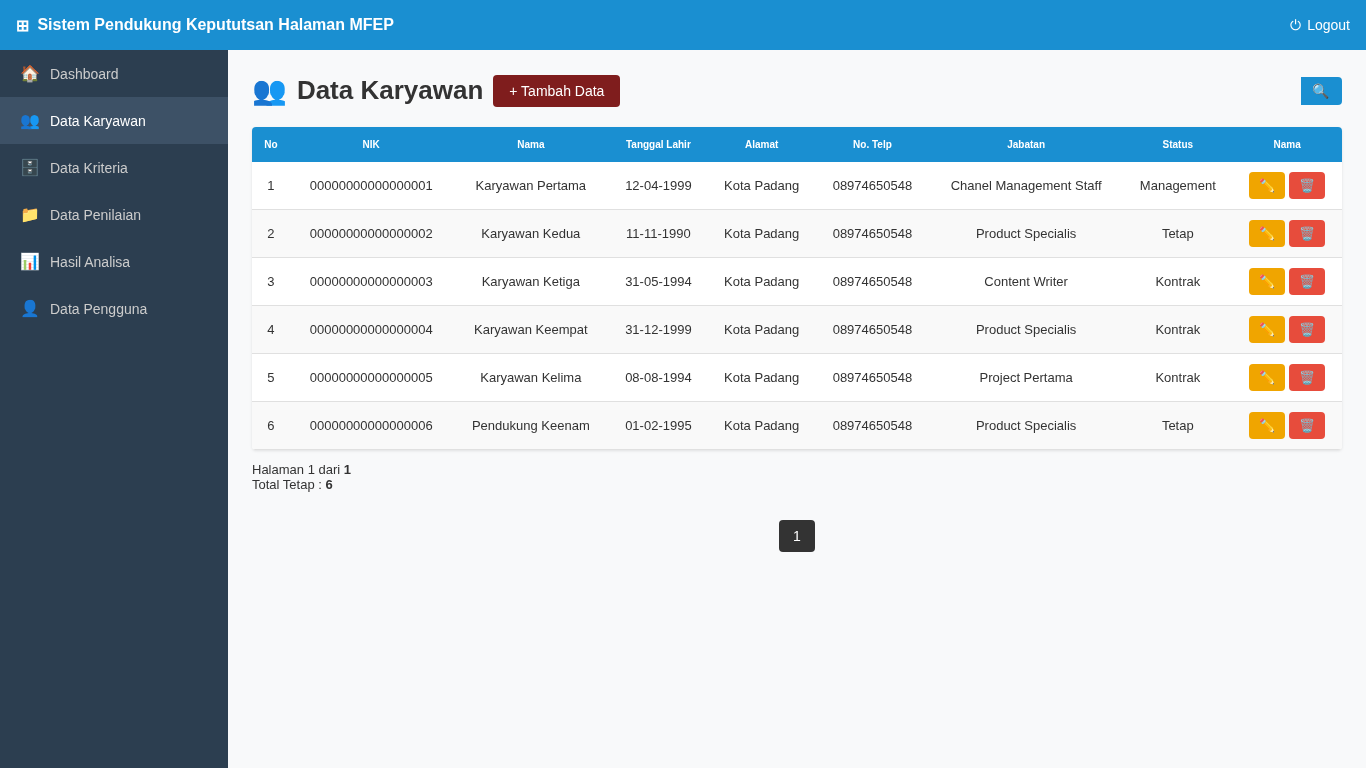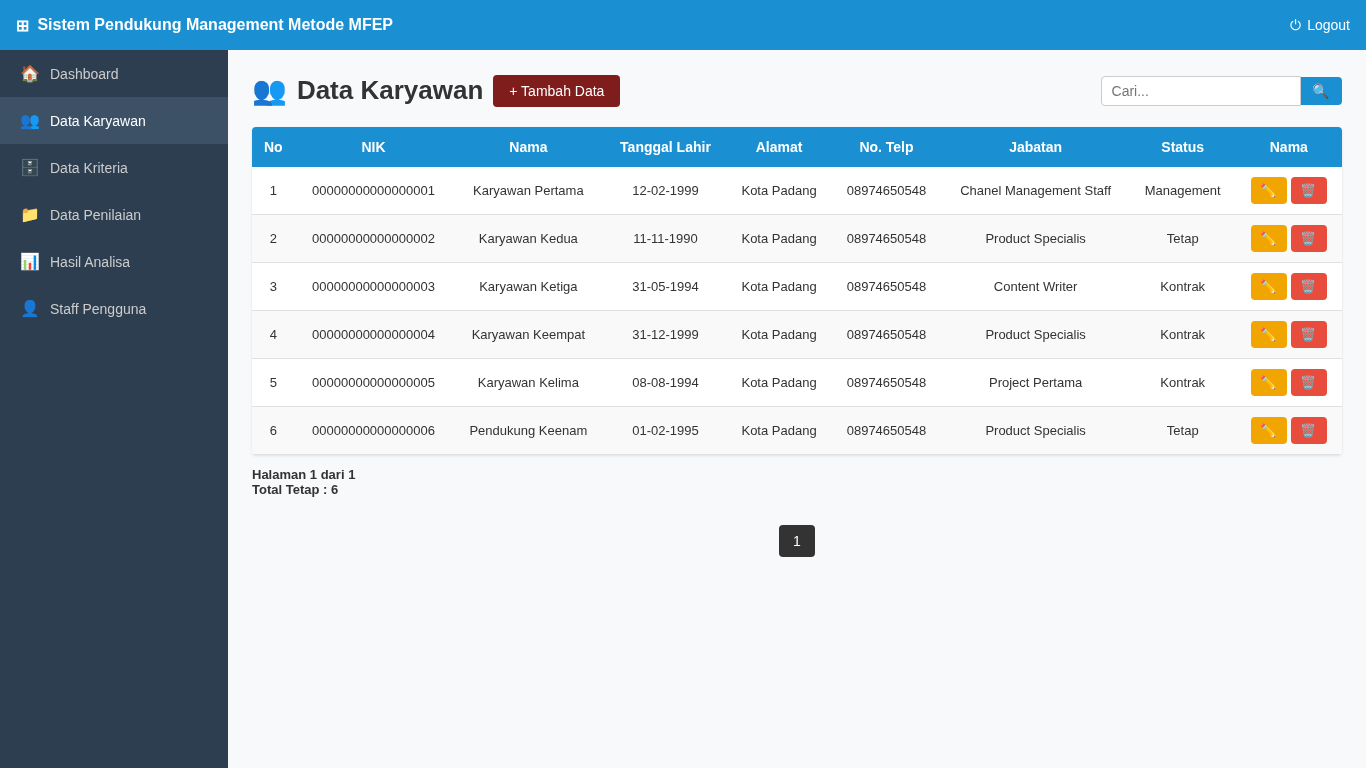--- a/index.html
+++ b/index.html
@@ -147,21 +147,21 @@
       border-collapse: collapse;
     }
     thead tr {
       background: #1a8fd1;
       color: white;
     }
     thead th {
       padding: 12px 10px;
       text-align: center;
       font-weight: bold;
-      font-size: 14px;
+      font-size: 10px;
     }
     tbody tr {
       border-bottom: 1px solid #e0e0e0;
     }
     tbody tr:nth-child(even) {
       background: #f9f9f9;
     }
     tbody td {
       padding: 10px 10px;
       text-align: center;
@@ -193,21 +193,21 @@
       font-size: 13px;
     }
 
     
     .table-footer {
       padding: 12px 0 4px 0;
       color: #1a8fd1;
       font-size: 13px;
     }
     .table-footer span {
-      font-weight: bold;
+      font-weight: normal;
       color: #333;
     }
 
     
     .pagination {
       display: flex;
       justify-content: center;
       margin-top: 24px;
       gap: 4px;
     }
@@ -223,21 +223,21 @@
     .page-btn.active {
       background: #333;
     }
   </style>
 </head>
 <body>
 
 <div class="navbar">
   <div class="navbar-brand">
     <span>⊞</span>
-    <span>Sistem Pendukung Management Metode MFEP</span>
+    <span>Sistem Pendukung Kepututsan Halaman MFEP</span>
   </div>
   <button class="navbar-logout">
     <span>⏻</span>
     <span>Logout</span>
   </button>
 </div>
 
 <div class="layout">
 
   <nav class="sidebar">
@@ -256,34 +256,33 @@
     <div class="sidebar-item">
       <span class="sidebar-icon">📁</span>
       <span>Data Penilaian</span>
     </div>
     <div class="sidebar-item">
       <span class="sidebar-icon">📊</span>
       <span>Hasil Analisa</span>
     </div>
     <div class="sidebar-item">
       <span class="sidebar-icon">👤</span>
-      <span>Staff Pengguna</span>
+      <span>Data Pengguna</span>
     </div>
   </nav>
 
   <main class="main">
 
     <div class="page-header">
       <div class="page-title-group">
         <span class="title-icon">👥</span>
         <h1 class="page-title">Data Karyawan</h1>
         <button class="btn-add">+ Tambah Data</button>
       </div>
       <div class="search-group">
-        <input class="search-input" type="text" placeholder="Cari..." style="">
         <button class="search-btn">
           <span>🔍</span>
         </button>
       </div>
     </div>
 
     <div class="table-container">
       <table>
         <thead>
           <tr>
@@ -297,21 +296,21 @@
             <th>Status</th>
             <th>Nama</th>
           </tr>
         </thead>
         <tbody id="table-body">
 
         <tr>
       <td>1</td>
       <td>00000000000000001</td>
       <td>Karyawan Pertama</td>
-      <td>12-02-1999</td>
+      <td>12-04-1999</td>
       <td>Kota Padang</td>
       <td>08974650548</td>
       <td>Chanel Management Staff</td>
       <td>Management</td>
       <td>
         <div class="action-group">
           <button class="btn-edit">✏️</button>
           <button class="btn-delete">🗑️</button>
         </div>
       </td>

